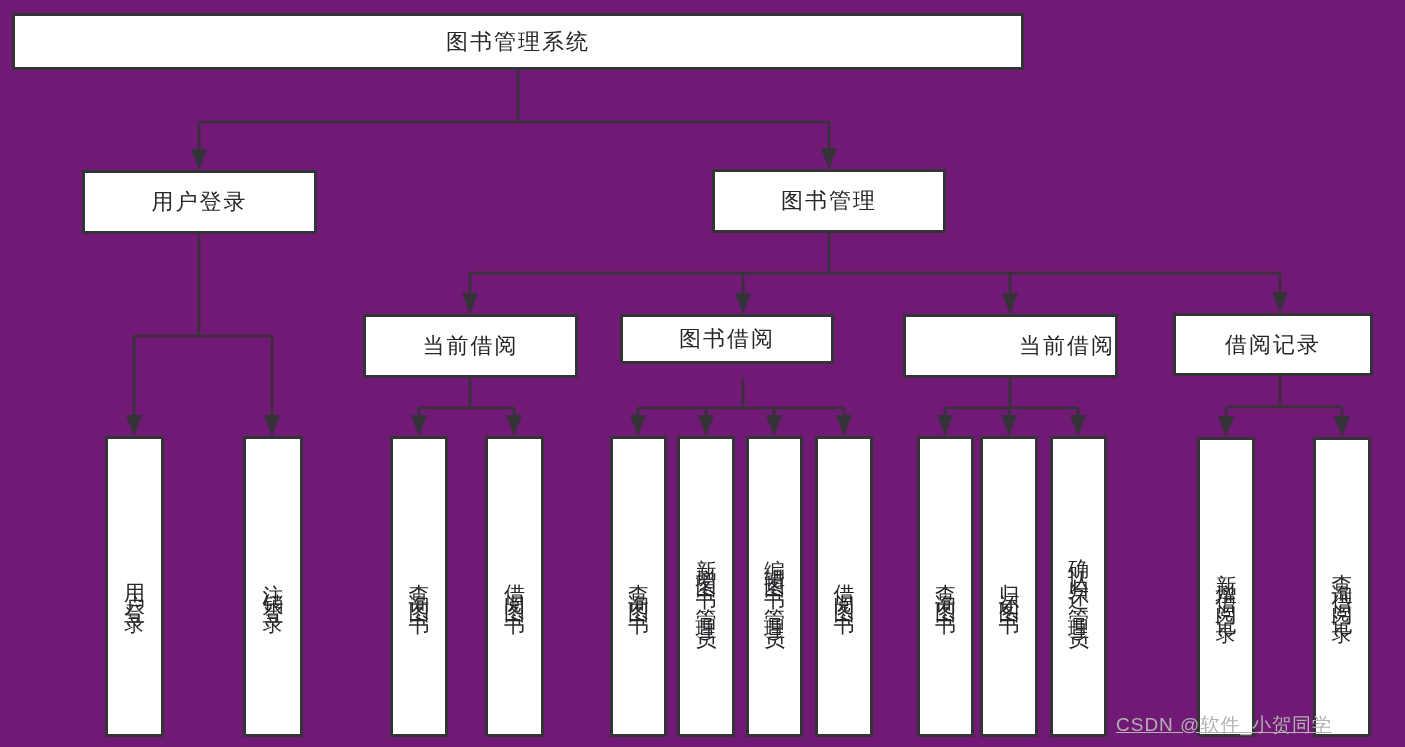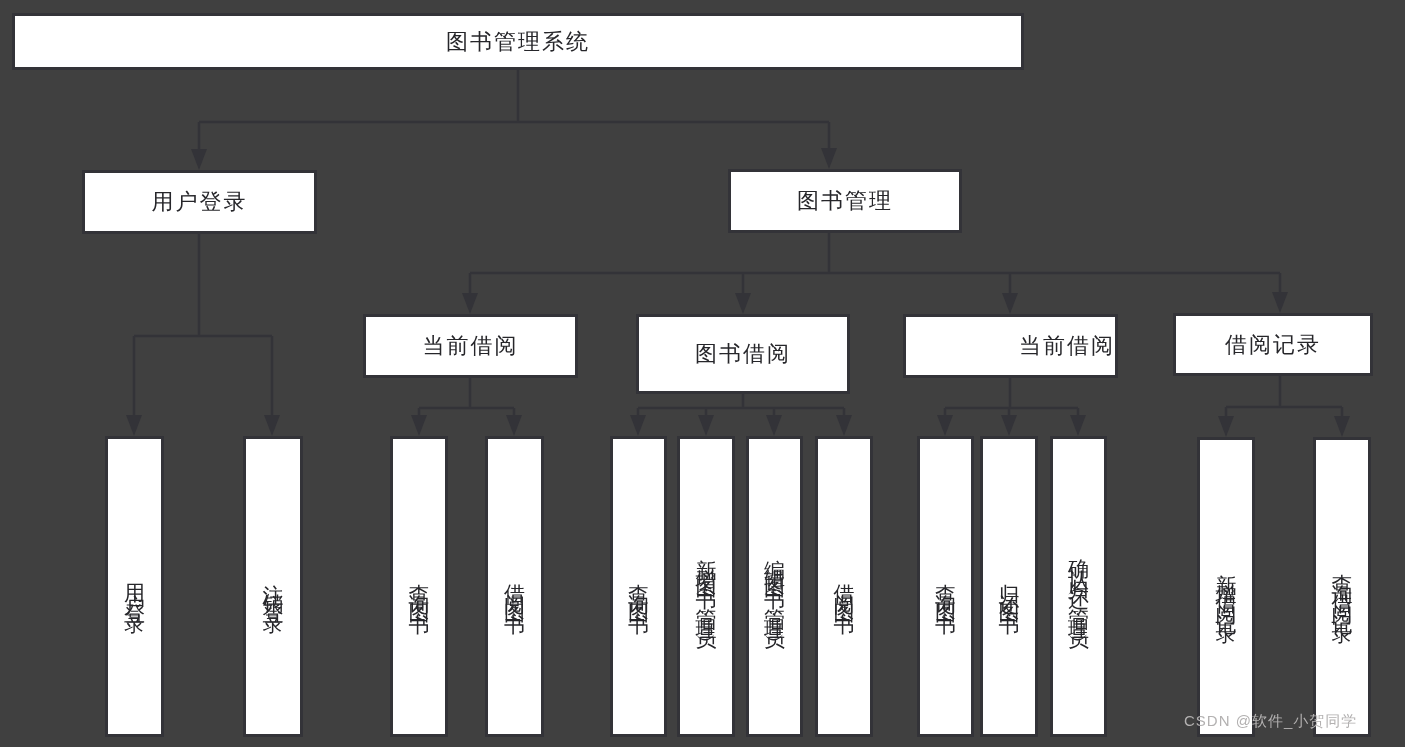--- a/index.html
+++ b/index.html
@@ -5,21 +5,21 @@
   html, body {
     margin: 0;
     padding: 0;
     background: #ffffff;
     font-family: "Liberation Sans", "DejaVu Sans", sans-serif;
   }
   .canvas {
     position: relative;
     width: 1405px;
     height: 747px;
-    background: #404040;
+    background: #701a75;
     overflow: hidden;
   }
   svg.connectors {
     position: absolute;
     left: 0;
     top: 0;
     z-index: 1;
   }
   svg.connectors path {
     fill: none;
@@ -48,27 +48,28 @@
   }
   .node.leaf span {
     writing-mode: vertical-lr;
     text-orientation: mixed;
     font-size: 21px;
     letter-spacing: 10px;
     white-space: nowrap;
   }
   .watermark {
     position: absolute;
-    left: 1184px;
+    left: 1116px;
     top: 712px;
-    font-size: 15px;
+    font-size: 19px;
     color: #b3b1b1;
     white-space: nowrap;
     z-index: 3;
     letter-spacing: 1px;
+    text-decoration: underline;
   }
 </style>
 </head>
 <body>
 
 <div class="canvas">
 
   <svg class="connectors" width="1405" height="747" viewBox="0 0 1405 747" xmlns="http://www.w3.org/2000/svg">
 
     <path d="M518 70 V122 M199 122 H829 M199 122 V152 M829 122 V151"></path>
@@ -105,28 +106,28 @@
     <polygon points="1334,416 1350,416 1342,437"></polygon>
   </svg>
 
   <div class="node h" style="left:12px; top:13px; width:1012px; height:57px;">
     <span>图书管理系统</span>
   </div>
 
   <div class="node h" style="left:82px; top:170px; width:235px; height:64px;">
     <span>用户登录</span>
   </div>
-  <div class="node h" style="left:712px; top:169px; width:234px; height:64px;margin-left:16px;">
+  <div class="node h" style="left:712px; top:169px; width:234px; height:64px;">
     <span>图书管理</span>
   </div>
 
   <div class="node h" style="left:363px; top:314px; width:215px; height:64px;">
     <span>当前借阅</span>
   </div>
-  <div class="node h" style="left:636px; top:314px; width:214px; height:80px;">
+  <div class="node h" style="left:620px; top:314px; width:214px; height:50px;">
     <span>图书借阅</span>
   </div>
   <div class="node h" style="left:903px; top:314px; width:215px; height:64px;justify-content:flex-end;">
     <span>当前借阅</span>
   </div>
   <div class="node h" style="left:1173px; top:313px; width:200px; height:63px;">
     <span>借阅记录</span>
   </div>
 
   <div class="node leaf" style="left:105px; top:436px; width:59px; height:301px;">

